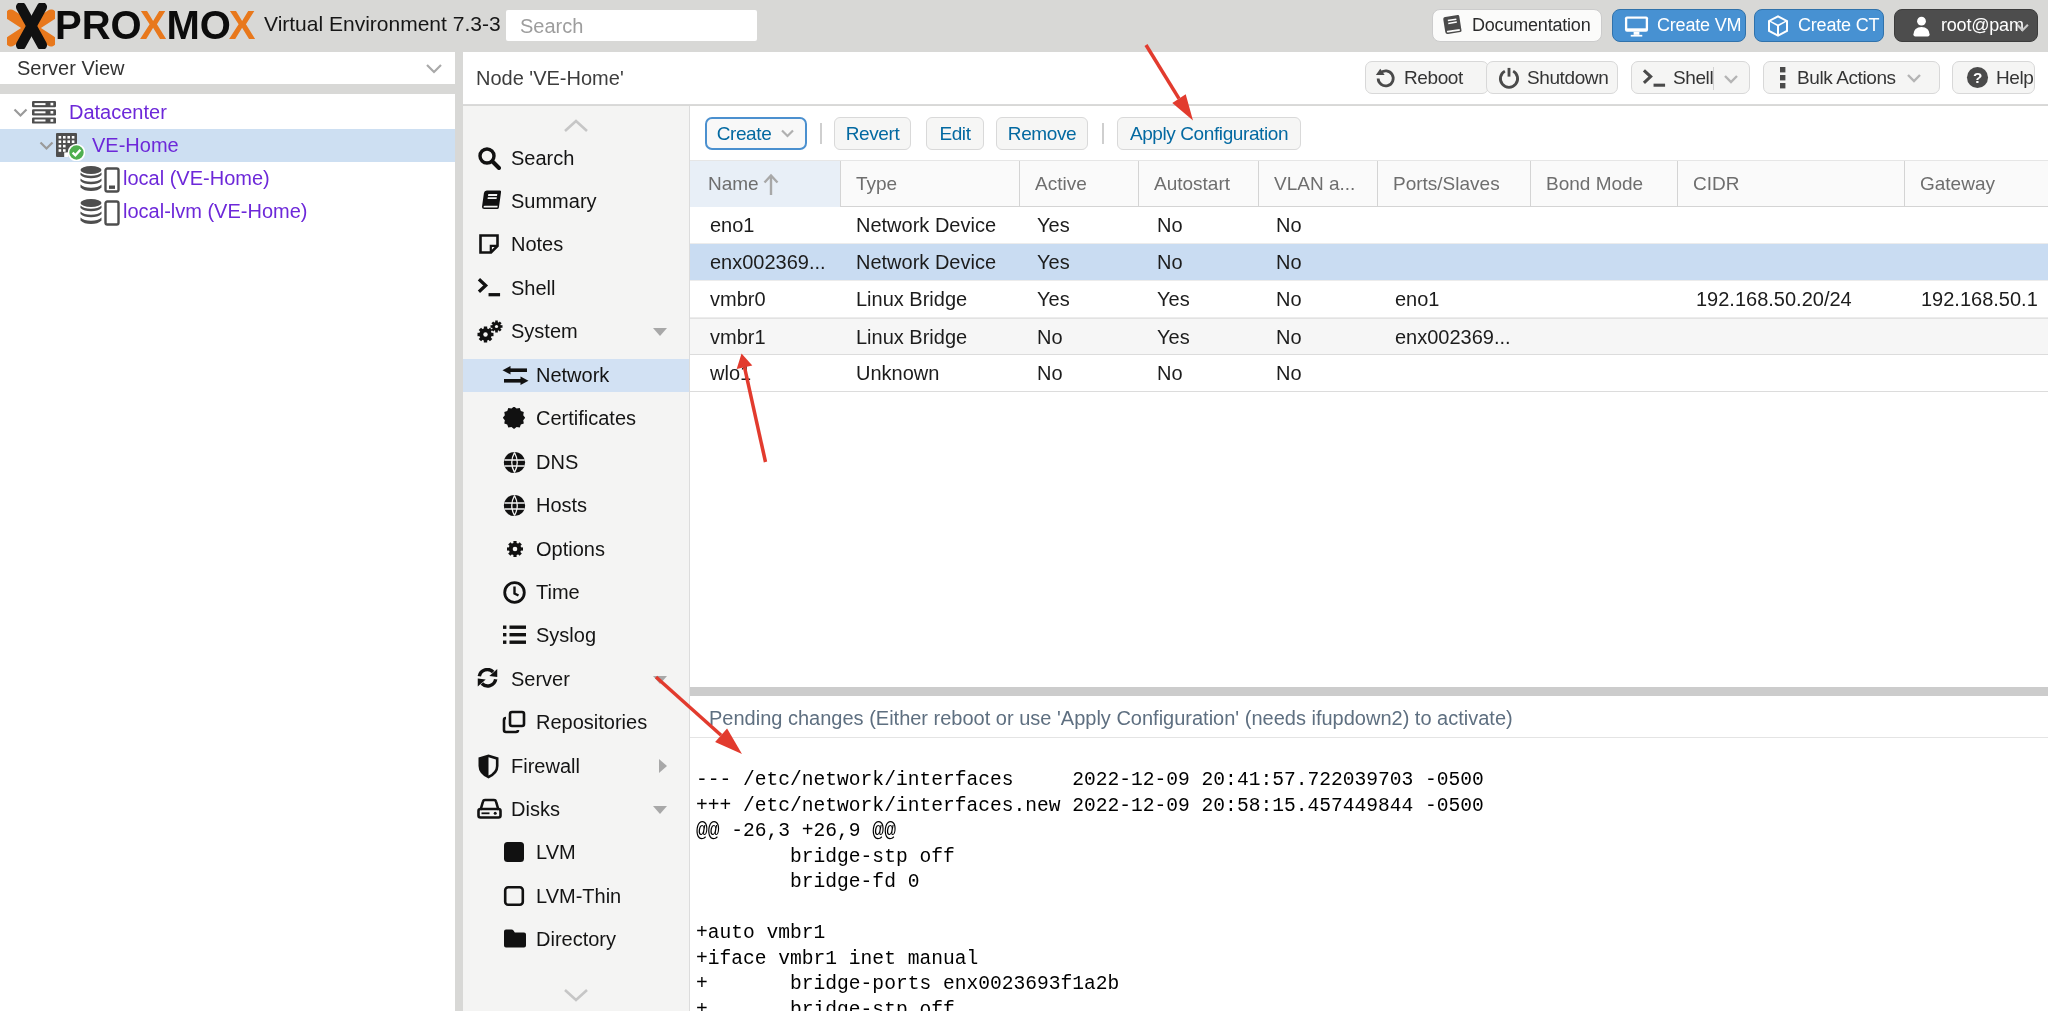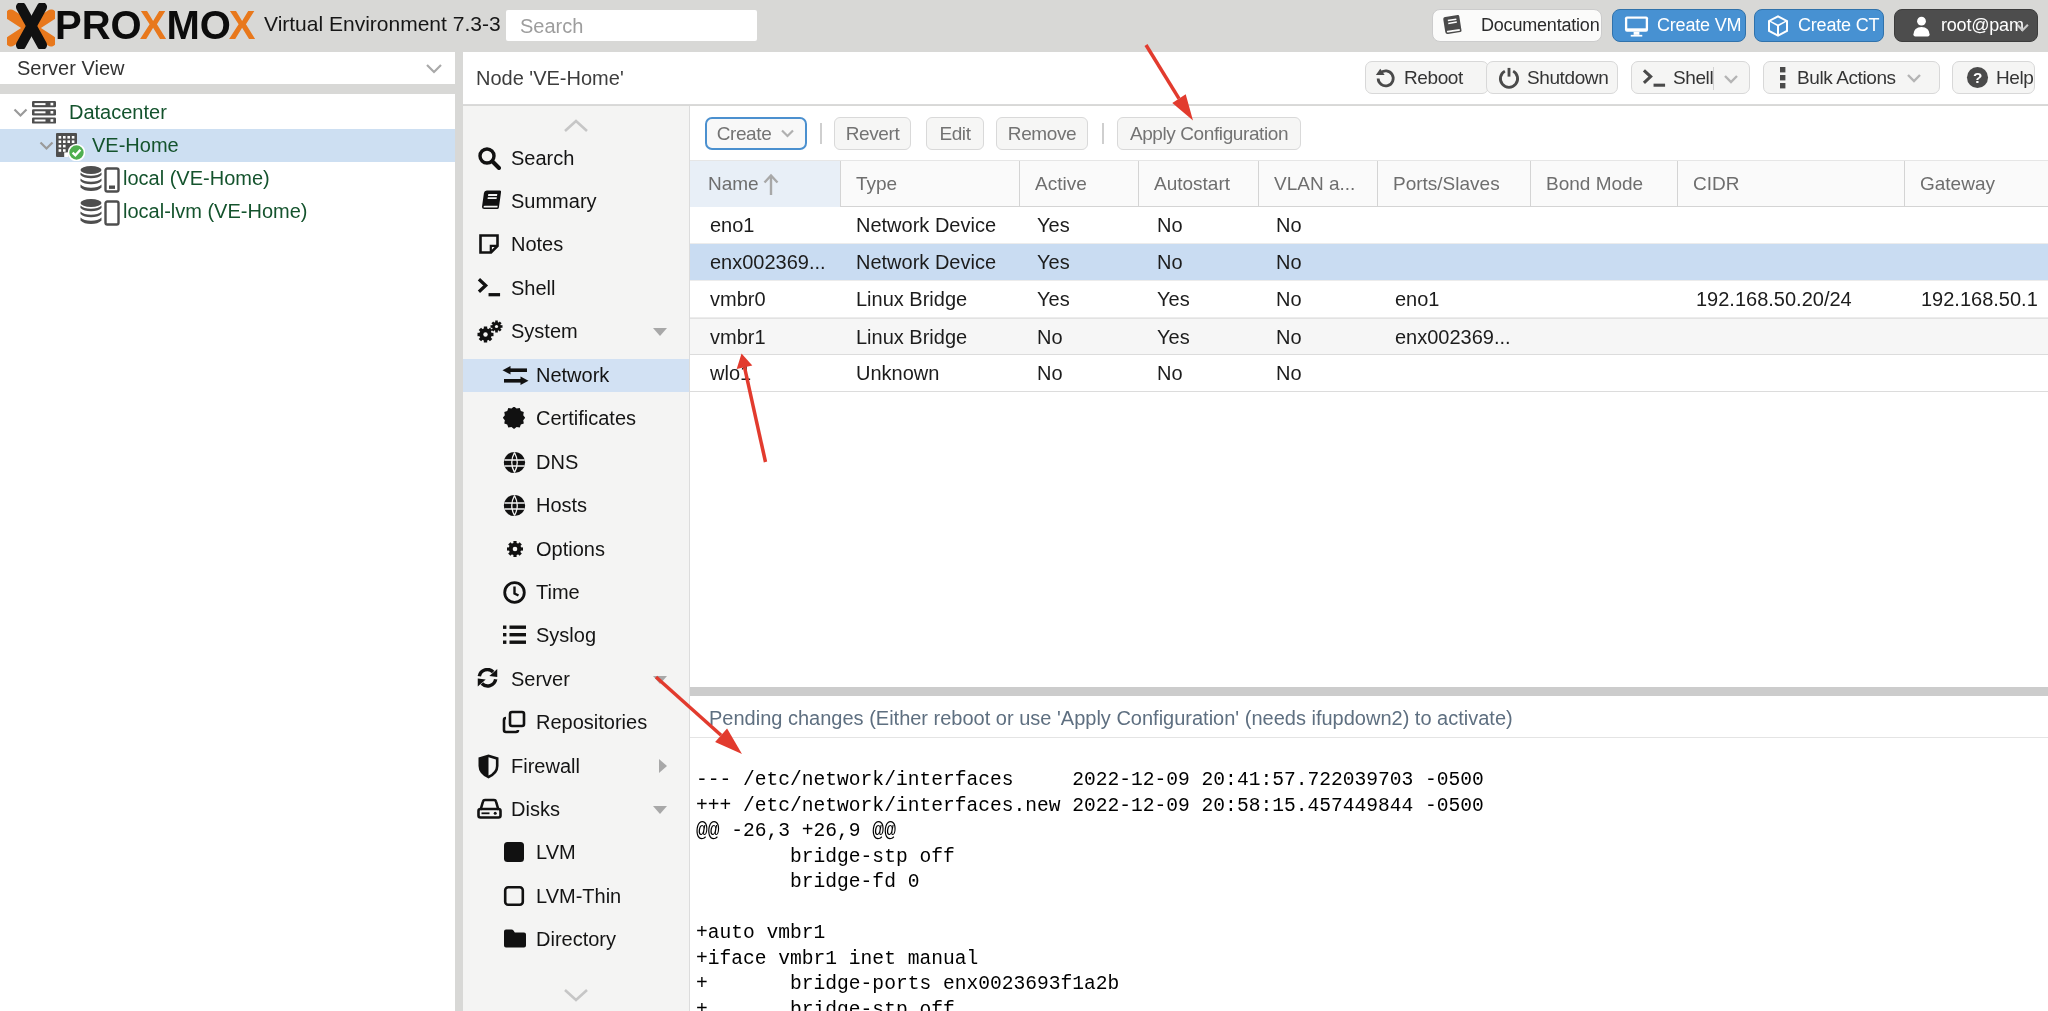--- a/index.html
+++ b/index.html
@@ -19,39 +19,39 @@
 #btn-doc { left:1432px; width:170px; background:#fbfbfa; border:1px solid #cccccc; color:#2c2c2c; }
 #btn-cvm { left:1612px; width:134px; background:#4791d2; border:1px solid #3072ab; color:#fff; }
 #btn-cct { left:1754px; width:130px; background:#4791d2; border:1px solid #3072ab; color:#fff; }
 #btn-user { left:1894px; width:144px; background:#4d4d4d; border:1px solid #3c3c3c; color:#fff; }
 
 
 #svpanel { position:absolute; left:0; top:52px; width:455px; height:32px; background:#fff; }
 #svpanel .t { position:absolute; left:17px; top:5px; font-size:20px; color:#333; }
 #tree { position:absolute; left:0; top:94px; width:455px; height:917px; background:#fff; }
 .trow { position:absolute; left:0; width:455px; height:33px; }
-.trow .txt { position:absolute; top:5px; font-size:20px; color:#14532d; }
+.trow .txt { position:absolute; top:5px; font-size:20px; color:#6d28d9; }
 
 
 #eheader { position:absolute; left:463px; top:52px; width:1585px; height:53px; background:#fff; border-bottom:1px solid #dadada; }
 #eheader .title { position:absolute; left:13px; top:15px; font-size:20px; color:#3d3d3d; }
 .hbtn { position:absolute; top:9px; height:33px; background:#f5f5f4; border:1px solid #d8d8d8; border-radius:7px; display:flex; align-items:center; font-size:19px; letter-spacing:-0.4px; color:#343434; }
 
 
 #menu { position:absolute; left:463px; top:106px; width:227px; height:905px; background:#f4f4f3; border-right:1px solid #dcdcdc; }
 .mitem { position:absolute; left:0; width:226px; height:33px; }
 .mitem .txt { position:absolute; top:5px; font-size:20px; color:#141414; }
 .mitem.sel { background:#d2e1f3; }
 .micon { position:absolute; top:4px; }
 .mcaret { position:absolute; right:22px; top:13px; width:0; height:0; border-left:7px solid transparent; border-right:7px solid transparent; border-top:8px solid #a8a8a8; }
 .mcaret.right { border-top:7px solid transparent; border-bottom:7px solid transparent; border-left:8px solid #a8a8a8; border-right:none; right:22px; top:9px; }
 
 
 #content { position:absolute; left:690px; top:106px; width:1358px; height:905px; background:#fff; }
-.tbtn { position:absolute; top:11px; height:33px; background:#f6f6f5; border:1px solid #d9d9d9; border-radius:6px; display:flex; align-items:center; justify-content:center; font-size:19px; letter-spacing:-0.4px; color:#737373; }
+.tbtn { position:absolute; top:11px; height:33px; background:#f6f6f5; border:1px solid #d9d9d9; border-radius:6px; display:flex; align-items:center; justify-content:center; font-size:19px; letter-spacing:-0.4px; color:#0369a1; }
 .tsep { position:absolute; top:17px; width:2px; height:21px; background:#cfcfcf; }
 
 
 #ghead { position:absolute; left:0; top:54px; width:1358px; height:47px; background:#fafafa; border-top:1px solid #e6e6e6; border-bottom:1px solid #d4d4d4; }
 .gh { position:absolute; top:0; height:46px; border-right:1px solid #d4d4d4; font-size:19px; color:#6e6e6e; }
 .gh span { position:absolute; left:15px; top:12px; white-space:nowrap;text-align:center; }
 .grow { position:absolute; left:0; width:1358px; height:37px; border-bottom:1px solid #ececec; }
 .gc { position:absolute; top:7px; font-size:20px; white-space:nowrap; }
 
 
@@ -78,21 +78,21 @@
   <div id="searchbox">
       <span>Search</span>
     </div>
 
   <div class="topbtn" id="btn-doc">
     <svg style="margin-left:8px;transform:rotate(-9deg)" width="23" height="23" viewBox="0 0 24 24">
         <path fill="#4a4a4a" d="M6 2 L19 2 Q20.5 2 20.5 3.5 L20.5 18.5 Q20.5 20 19 20 L6 20 Q3.5 20 3.5 17.5 L3.5 4.5 Q3.5 2 6 2 Z M6 16.7 Q5.2 16.7 5.2 17.6 Q5.2 18.5 6 18.5 L18.8 18.5 L18.8 16.7 Z"></path>
         <line x1="8" y1="6.2" x2="17" y2="6.2" stroke="#fff" stroke-width="1.6"></line>
         <line x1="8" y1="9.2" x2="17" y2="9.2" stroke="#fff" stroke-width="1.6"></line>
       </svg>
-    <span style="margin-left:17px;white-space:nowrap">Documentation</span>
+    <span style="margin-left:8px;white-space:nowrap">Documentation</span>
   </div>
   <div class="topbtn" id="btn-cvm">
     <svg style="margin-left:11px" width="25" height="24" viewBox="0 0 26 24">
         <rect x="1" y="2" width="24" height="16" rx="2" fill="#fff"></rect>
         <rect x="3.4" y="4.4" width="19.2" height="10" fill="#4791d2"></rect>
         <rect x="10" y="18" width="6" height="3.2" fill="#fff"></rect>
         <rect x="7" y="21.2" width="12" height="1.8" fill="#fff"></rect>
       </svg>
     <span style="margin-left:8px;white-space:nowrap">Create VM</span>
   </div>

